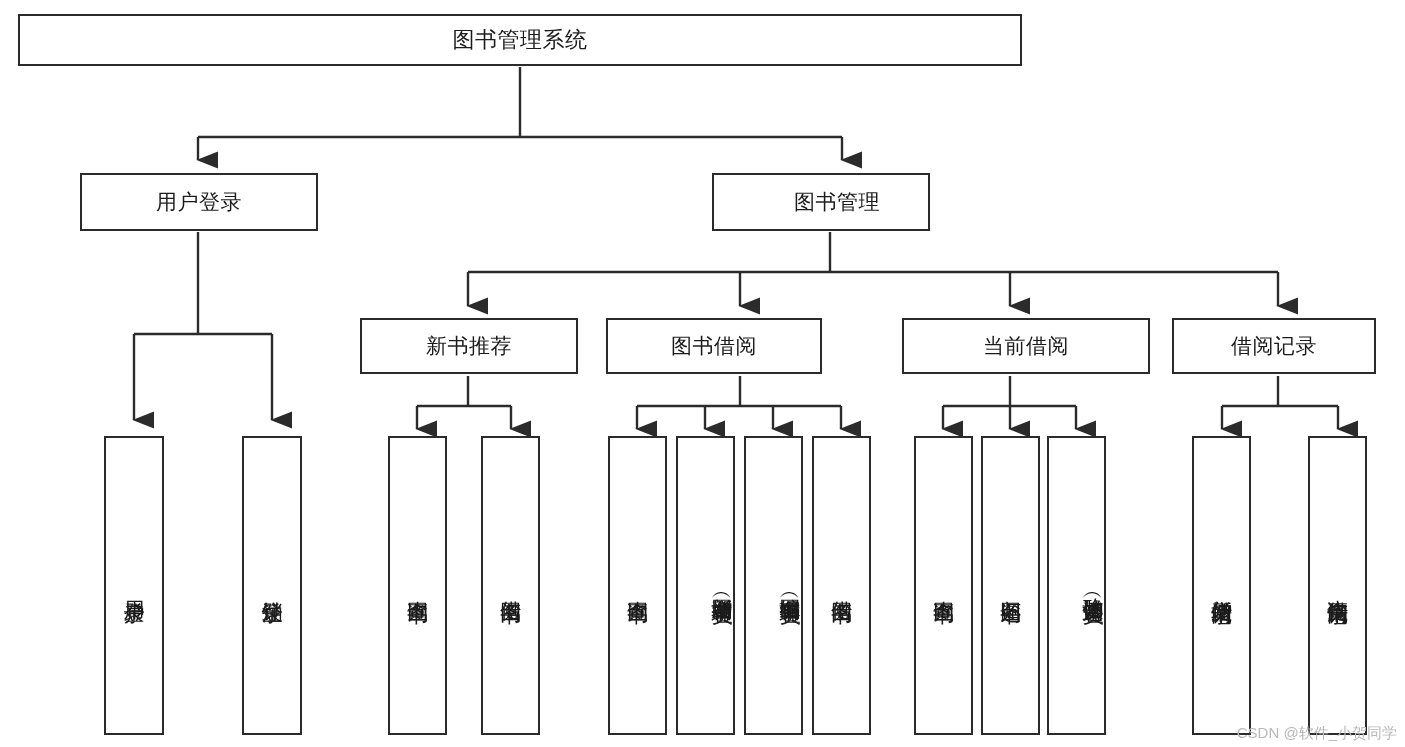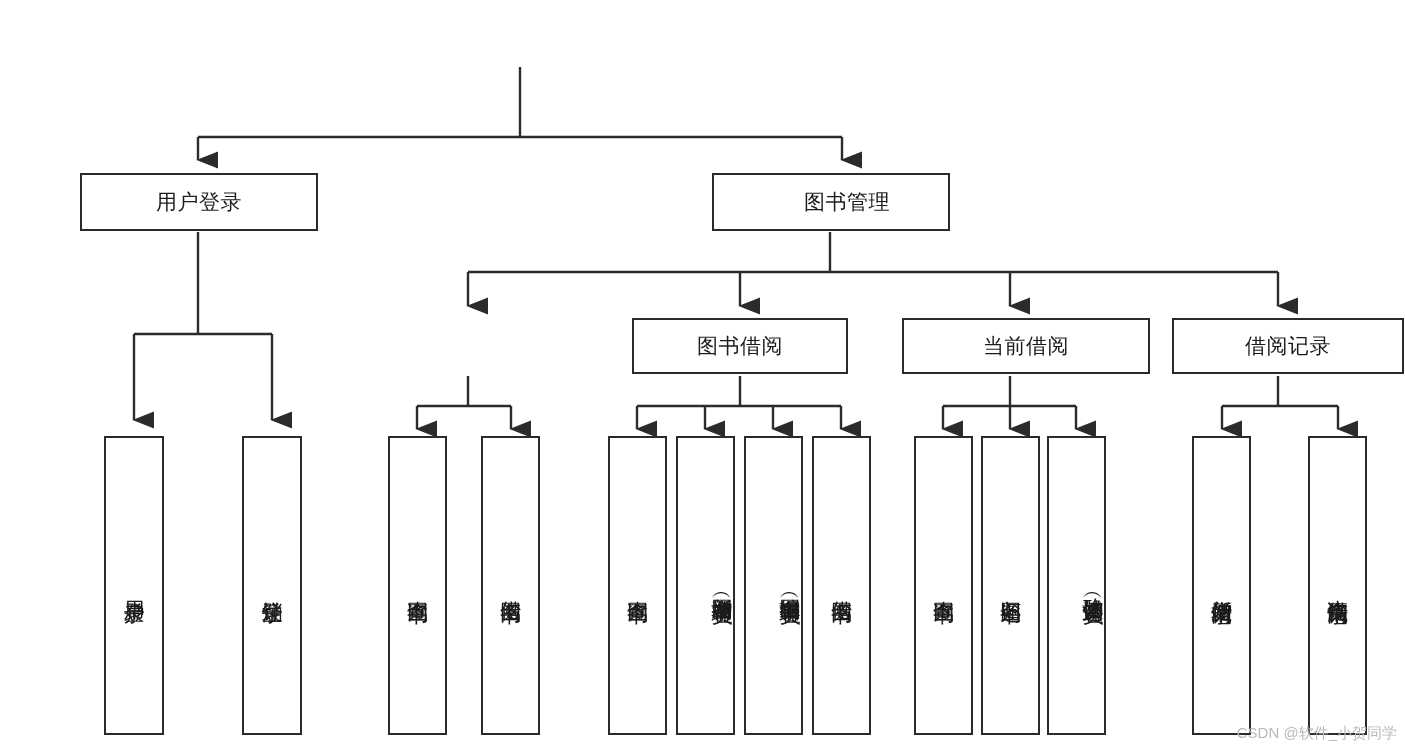--- a/index.html
+++ b/index.html
@@ -122,31 +122,33 @@
       <path d="M 1010 406 L 1010 429" marker-end="url(#arrowdown)"></path>
       <path d="M 1076 406 L 1076 429" marker-end="url(#arrowdown)"></path>
 
       <path d="M 1278 376 L 1278 406"></path>
       <path d="M 1222 406 L 1338 406"></path>
       <path d="M 1222 406 L 1222 429" marker-end="url(#arrowdown)"></path>
       <path d="M 1338 406 L 1338 429" marker-end="url(#arrowdown)"></path>
     </g>
   </svg>
 
+  <div class="node root horiz" style="left:18px; top:14px; width:1004px; height:52px;">图书管理系统</div>
 
   <div class="node horiz" style="left:80px; top:173px; width:238px; height:58px;">用户登录</div>
 
-  <div class="node horiz" style="left:712px; top:173px; width:238px; height:58px;padding-left:32px;">图书管理</div>
+  <div class="node horiz" style="left:712px; top:173px; width:218px; height:58px;padding-left:32px;">图书管理</div>
 
+  <div class="node horiz" style="left:360px; top:318px; width:218px; height:56px;">新书推荐</div>
 
-  <div class="node horiz" style="left:632px; top:318px; width:216px; height:56px;">图书借阅</div>
+  <div class="node horiz" style="left:606px; top:318px; width:216px; height:56px;">图书借阅</div>
 
   <div class="node horiz" style="left:902px; top:318px; width:248px; height:56px;">当前借阅</div>
 
-  <div class="node horiz" style="left:1172px; top:318px; width:232px; height:56px;">借阅记录</div>
+  <div class="node horiz" style="left:1172px; top:318px; width:204px; height:56px;">借阅记录</div>
 
   <div class="node vert midalign" style="left:104px; top:436px; width:60px; height:299px;">用户登录</div>
 
   <div class="node vert midalign" style="left:242px; top:436px; width:60px; height:299px;">注销登录</div>
 
   <div class="node vert midalign" style="left:388px; top:436px; width:59px; height:299px;">查询图书</div>
 
   <div class="node vert midalign" style="left:481px; top:436px; width:59px; height:299px;">借阅图书</div>
 
   <div class="node vert midalign" style="left:608px; top:436px; width:59px; height:299px;">查询图书</div>

